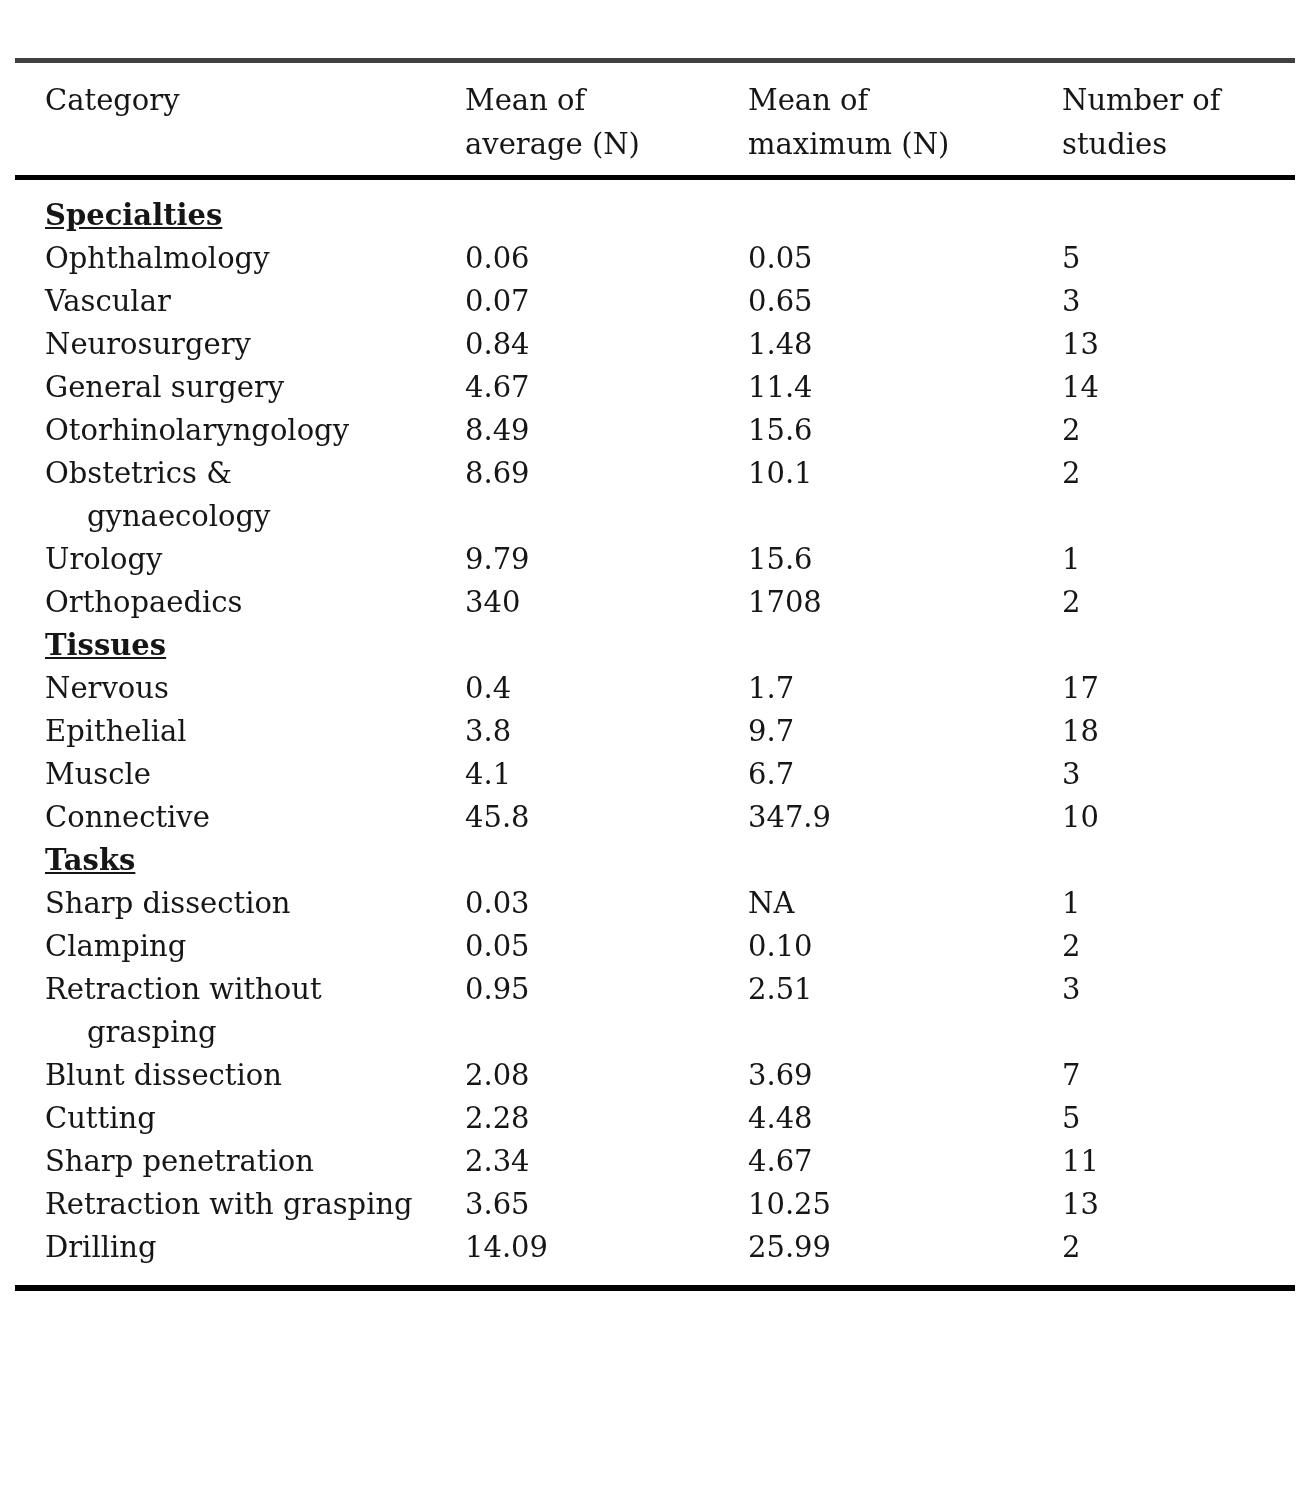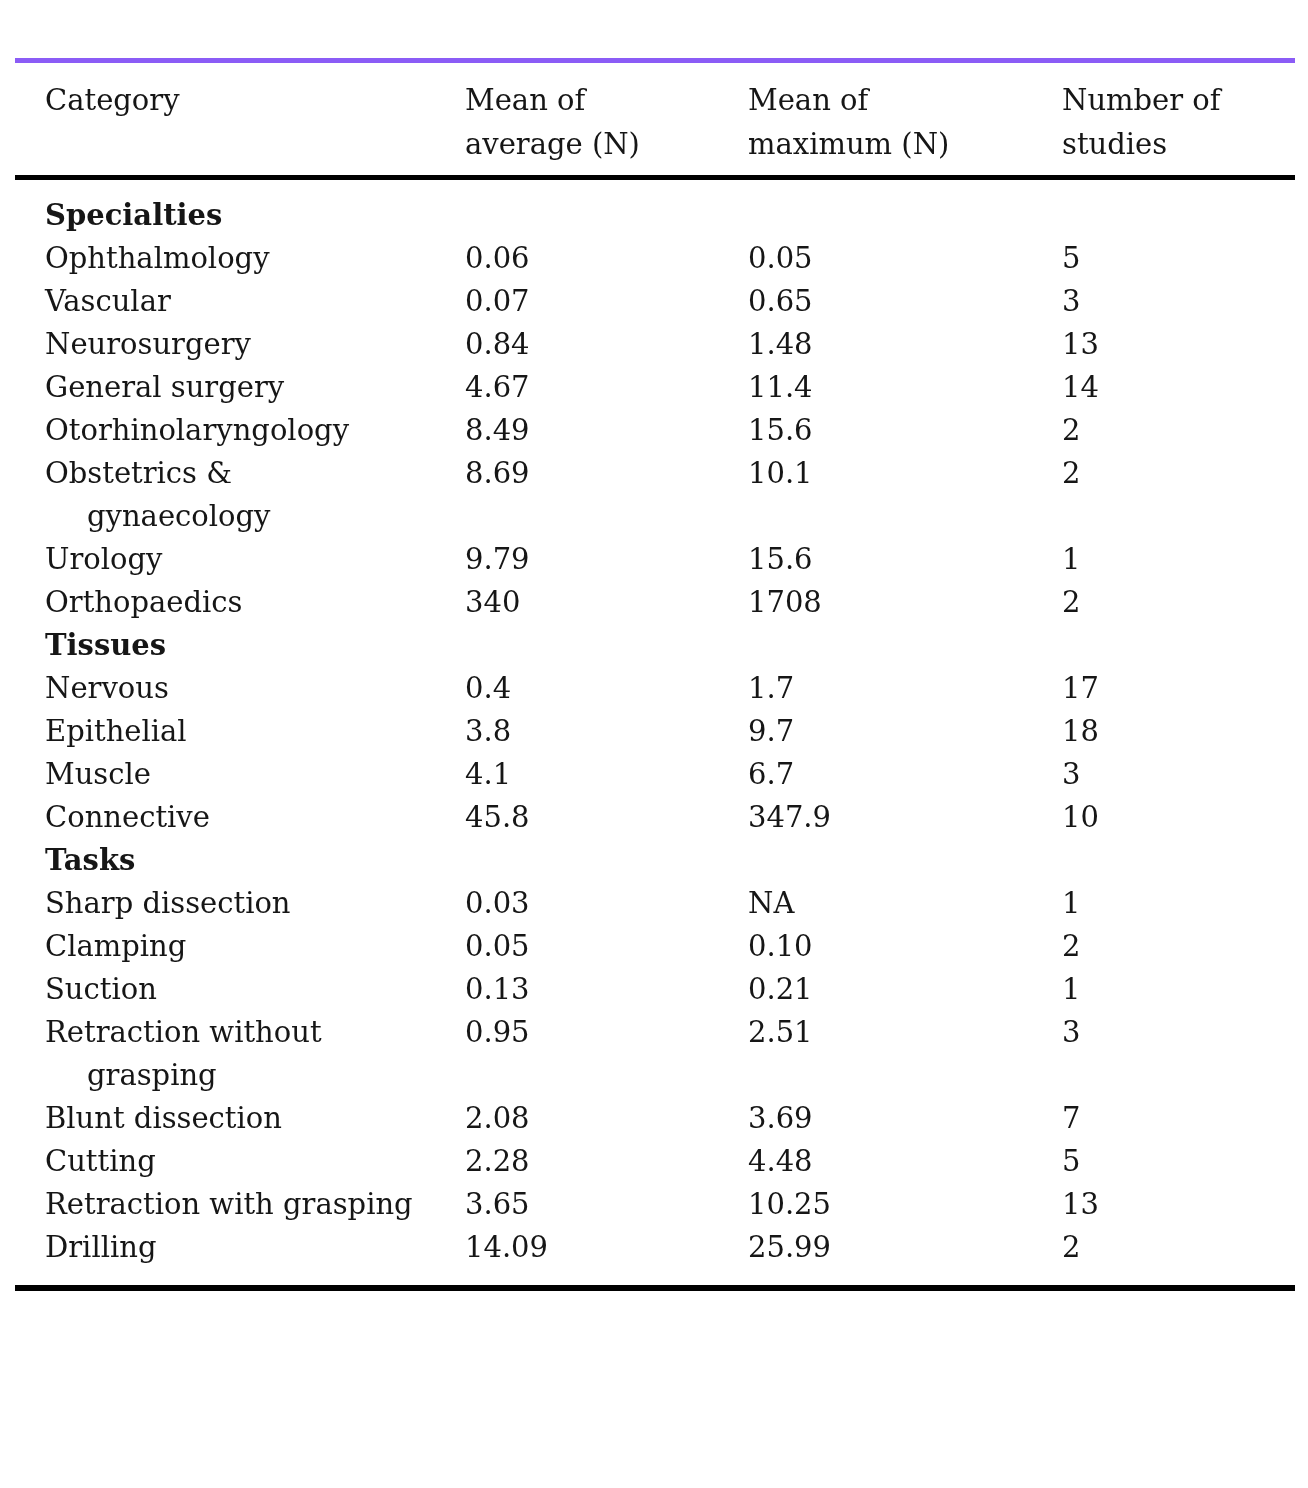--- a/index.html
+++ b/index.html
@@ -15,21 +15,21 @@
     overflow: hidden;
   }
   .page {
     padding: 58px 13px 0 15px;
     box-sizing: border-box;
   }
   table.force-table {
     border-collapse: collapse;
     table-layout: fixed;
     width: 1280px;
-    border-top: 5px solid #8b5cf6;
+    border-top: 5px solid #404040;
     border-bottom: 6px solid #000000;
   }
   col.c1 { width: 450px; }
   col.c2 { width: 283px; }
   col.c3 { width: 314px; }
   col.c4 { width: 233px; }
   th, td {
     vertical-align: top;
     text-align: left;
     font-weight: normal;
@@ -44,21 +44,21 @@
     padding-top: 15px;
     padding-bottom: 9px;
     line-height: 44px;
   }
   th.cat, td.cat {
     padding-left: 72px;
     text-indent: -42px;
   }
   tbody tr:first-child td { padding-top: 14px; }
   tbody tr:last-child td { padding-bottom: 16px; }
-  tr.section td { font-weight: bold; }
+  tr.section td { font-weight: bold; text-decoration: underline; }
 </style>
 </head>
 <body>
 
 <div class="page">
   <table class="force-table">
     <colgroup>
       <col class="c1">
         <col class="c2">
         <col class="c3">
@@ -173,45 +173,45 @@
     <td>NA</td>
     <td>1</td>
   </tr>
         <tr>
     <td class="cat">Clamping</td>
     <td>0.05</td>
     <td>0.10</td>
     <td>2</td>
   </tr>
         <tr>
-    <td class="cat">Suction</td>
-    <td>0.13</td>
-    <td>0.21</td>
-    <td>1</td>
-  </tr>
-        <tr>
     <td class="cat">Retraction without
 grasping</td>
     <td>0.95</td>
     <td>2.51</td>
     <td>3</td>
   </tr>
         <tr>
     <td class="cat">Blunt dissection</td>
     <td>2.08</td>
     <td>3.69</td>
     <td>7</td>
   </tr>
         <tr>
     <td class="cat">Cutting</td>
     <td>2.28</td>
     <td>4.48</td>
     <td>5</td>
   </tr>
         <tr>
+    <td class="cat">Sharp penetration</td>
+    <td>2.34</td>
+    <td>4.67</td>
+    <td>11</td>
+  </tr>
+        <tr>
     <td class="cat">Retraction with grasping</td>
     <td>3.65</td>
     <td>10.25</td>
     <td>13</td>
   </tr>
         <tr>
     <td class="cat">Drilling</td>
     <td>14.09</td>
     <td>25.99</td>
     <td>2</td>

